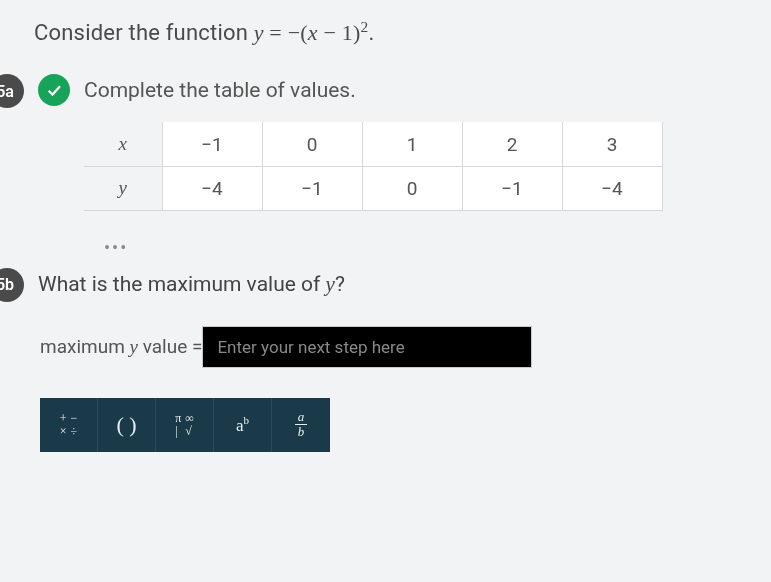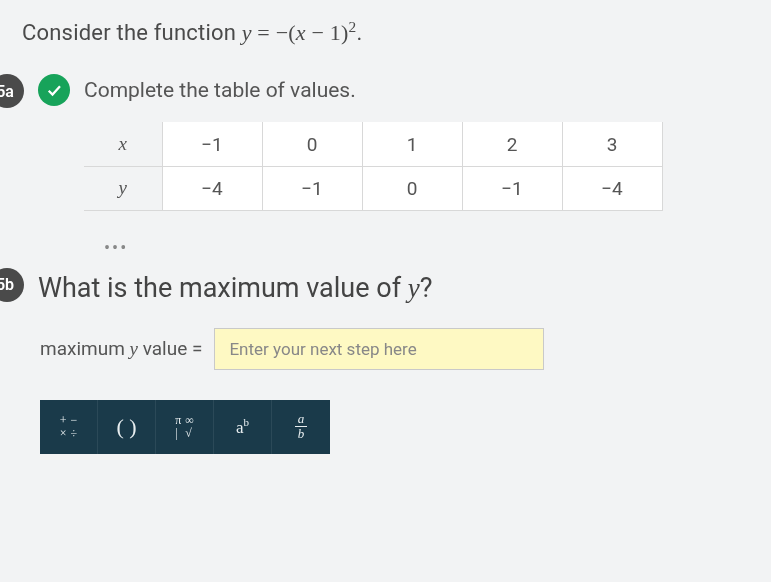--- a/index.html
+++ b/index.html
@@ -15,21 +15,21 @@
       overflow: hidden;
       color: #3a3a3a;
       position: relative;
     }
     .page {
       padding: 18px 22px 18px 0;
     }
     .prompt {
       font-size: 22px;
       color: #4a4a4a;
-      margin-left: 22px;
+      margin-left: 34px;
       margin-bottom: 28px;
       letter-spacing: 0.2px;
     }
     .mi { font-style: italic; font-family: "Times New Roman", serif; }
     .mop { font-family: "Times New Roman", serif; }
     .sup { font-size: 0.7em; vertical-align: super; }
     
     .part-row {
       display: flex;
       align-items: flex-start;
@@ -107,42 +107,41 @@
       margin-bottom: 10px;
       color: #888;
       font-size: 18px;
       letter-spacing: 2px;
     }
     
     .part-b {
       margin-top: 1px;
     }
     .question {
-      font-size: 27px;
+      font-size: 21px;
       color: #444;
       margin-top: 4px;
     }
     
     .answer-row {
       display: flex;
       align-items: center;
       margin-left: 40px;
       margin-top: 24px;
-      gap: 12px;
     }
     .answer-label {
       font-size: 19px;
       color: #555;
     }
     .answer-input {
       flex: 0 0 auto;
       width: 330px;
       height: 42px;
       border: 1px solid #c9c9c9;
-      background: #fef9c3;
+      background: #000000;
       font-size: 17px;
       color: #888;
       padding: 0 14px;
       display: flex;
       align-items: center;
     }
     
     .toolbar {
       display: flex;
       margin-left: 40px;

